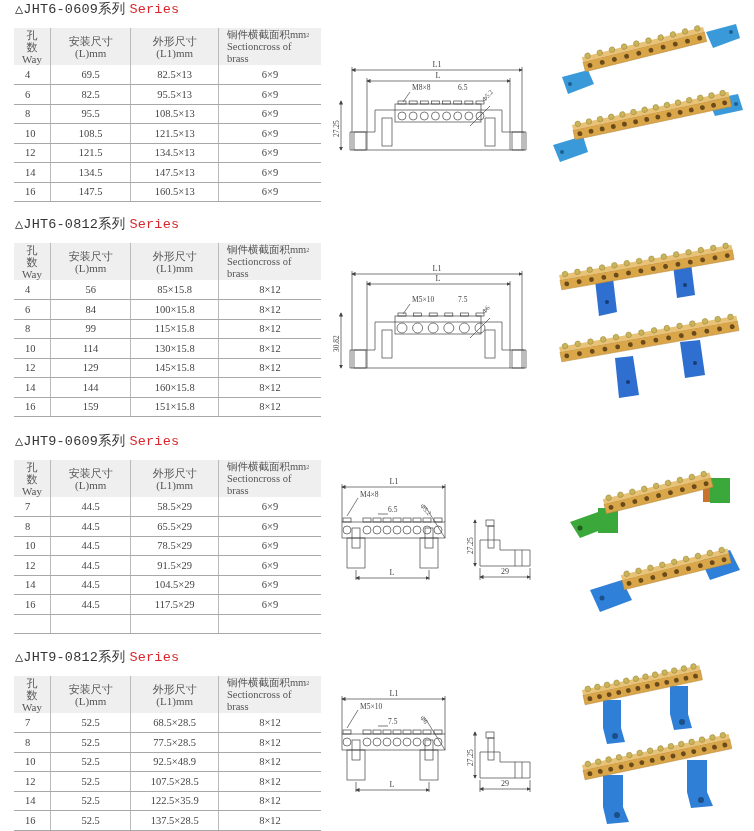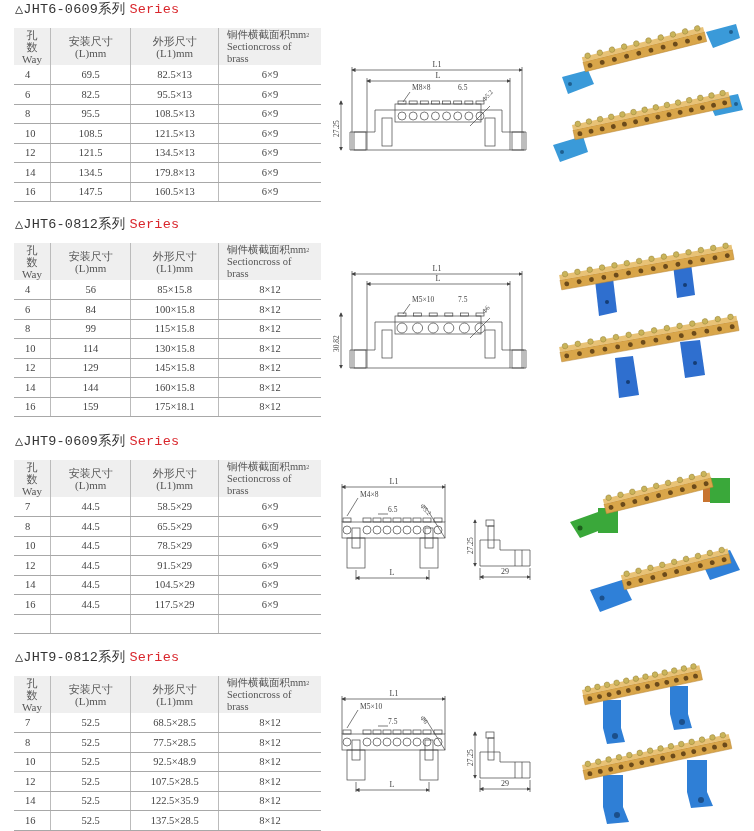--- a/index.html
+++ b/index.html
@@ -84,21 +84,21 @@
           </tr>
           <tr>
             <td class="c0">12</td>
             <td class="c1">121.5</td>
             <td class="c2">134.5×13</td>
             <td class="c3">6×9</td>
           </tr>
           <tr>
             <td class="c0">14</td>
             <td class="c1">134.5</td>
-            <td class="c2">179.8×13</td>
+            <td class="c2">147.5×13</td>
             <td class="c3">6×9</td>
           </tr>
           <tr>
             <td class="c0">16</td>
             <td class="c1">147.5</td>
             <td class="c2">160.5×13</td>
             <td class="c3">6×9</td>
           </tr>
         </tbody>
     </table>
@@ -262,21 +262,21 @@
           </tr>
           <tr>
             <td class="c0">14</td>
             <td class="c1">144</td>
             <td class="c2">160×15.8</td>
             <td class="c3">8×12</td>
           </tr>
           <tr>
             <td class="c0">16</td>
             <td class="c1">159</td>
-            <td class="c2">175×18.1</td>
+            <td class="c2">151×15.8</td>
             <td class="c3">8×12</td>
           </tr>
         </tbody>
     </table>
   <div class="drawing" style="left: 330px; top: 43px;"><svg width="200" height="130" viewBox="0 0 200 130" stroke="#444" fill="none" stroke-width="0.7">
           <defs>
             <marker id="ar1" markerWidth="6" markerHeight="6" refX="5" refY="3" orient="auto">
               <path d="M0,0 L6,3 L0,6 z" fill="#444" stroke="none"></path>
             </marker>
         <marker id="al1" markerWidth="6" markerHeight="6" refX="1" refY="3" orient="auto">

